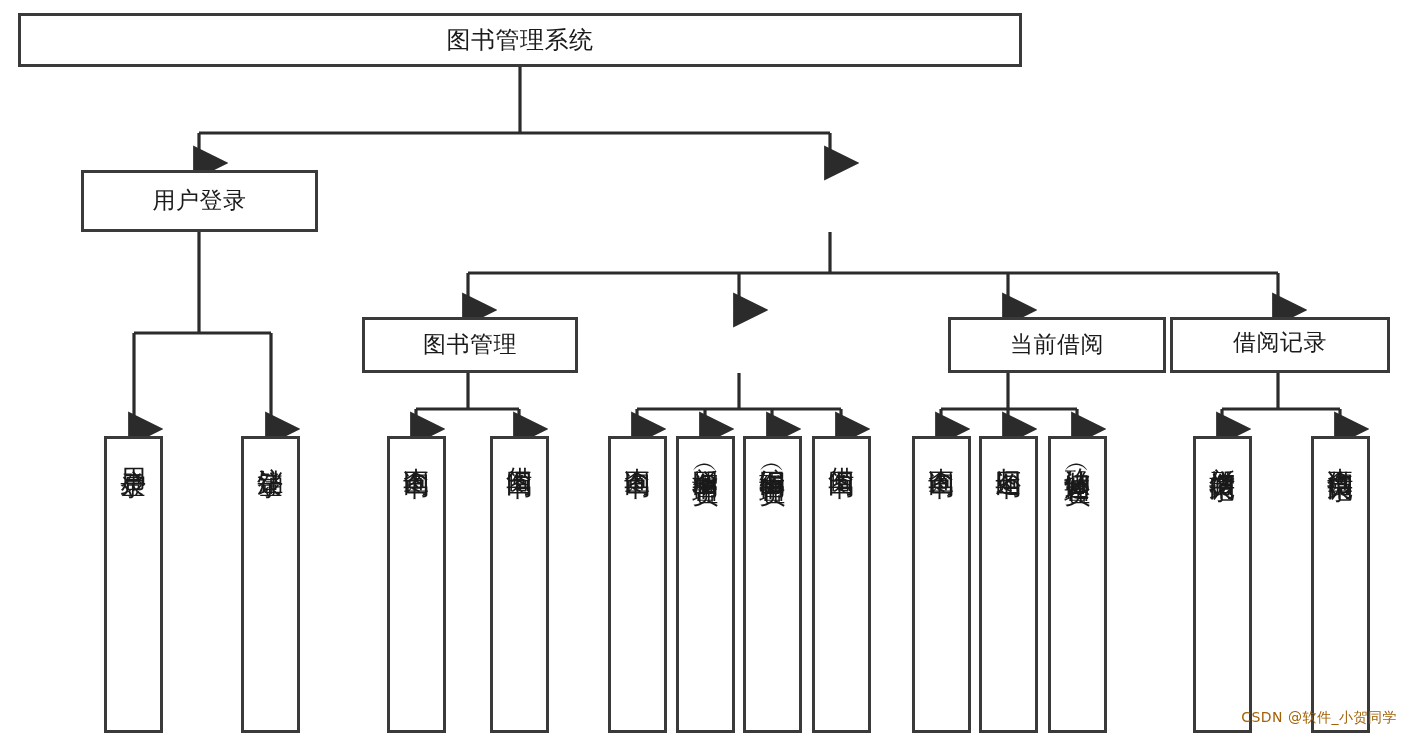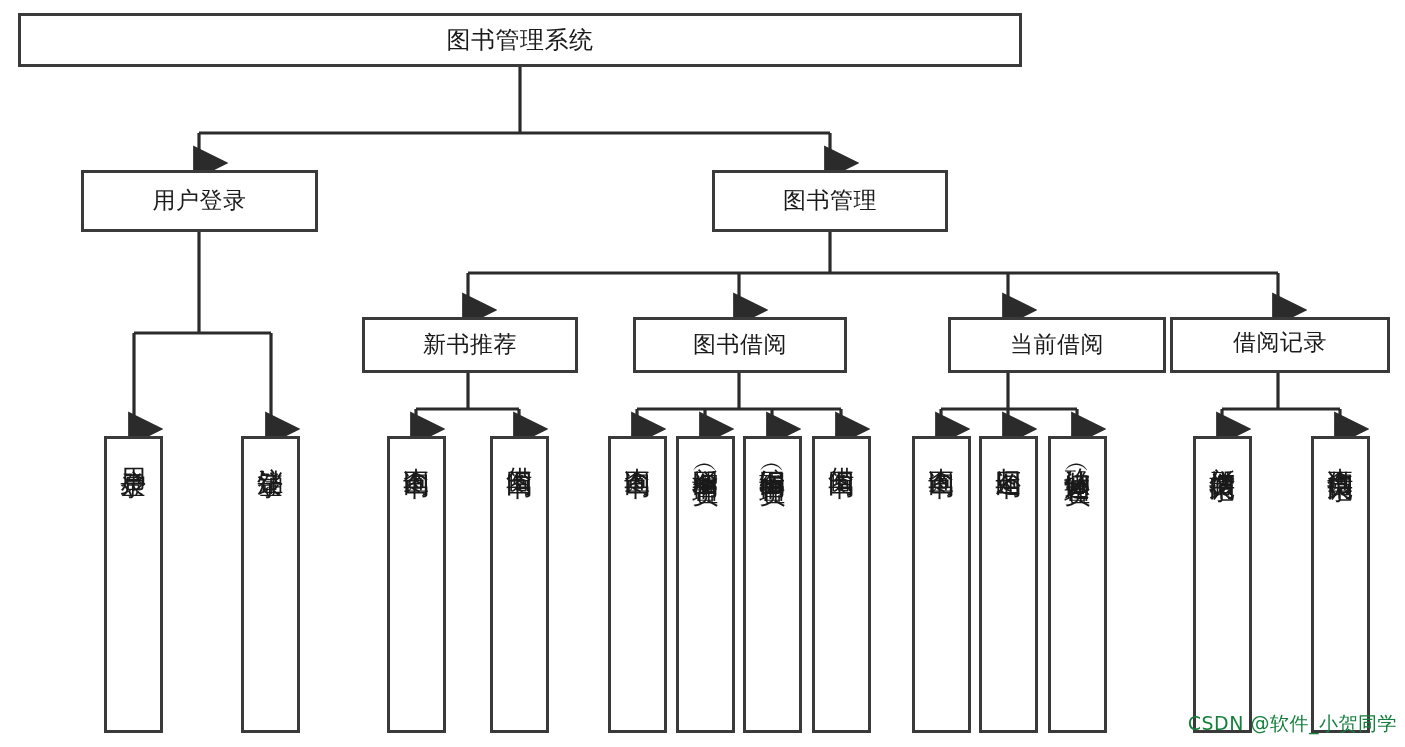--- a/index.html
+++ b/index.html
@@ -58,23 +58,23 @@
     text-orientation: upright;
     font-size: 26px;
     line-height: 1.02;
     letter-spacing: 2px;
     white-space: nowrap;
     margin-top: 8px;
   }
   .watermark {
     position: absolute;
     right: 8px;
-    bottom: 10px;
-    font-size: 19px;
-    color: #15803d;
+    bottom: 20px;
+    font-size: 14px;
+    color: #a16207;
     white-space: nowrap;
     letter-spacing: 0.5px;
   }
 </style>
 </head>
 <body>
 
 <div id="canvas">
 
   <svg id="wires" viewBox="0 0 1405 747" xmlns="http://www.w3.org/2000/svg">
@@ -129,29 +129,23 @@
     </g>
   </svg>
 
   <div class="node root horiz" style="left:18px; top:13px; width:1004px; height:54px;">
     <span class="label">图书管理系统</span>
   </div>
 
   <div class="node horiz" style="left:81px; top:170px; width:237px; height:62px;">
     <span class="label">用户登录</span>
   </div>
-  <div class="node horiz" style="left:712px; top:170px; width:236px; height:62px;">
-    <span class="label">图书管理</span>
-  </div>
 
   <div class="node horiz" style="left:362px; top:317px; width:216px; height:56px;">
-    <span class="label">新书推荐</span>
-  </div>
-  <div class="node horiz" style="left:633px; top:317px; width:214px; height:56px;">
-    <span class="label">图书借阅</span>
+    <span class="label">图书管理</span>
   </div>
   <div class="node horiz" style="left:900px; top:317px; width:218px; height:56px;margin-left:48px;">
     <span class="label">当前借阅</span>
   </div>
   <div class="node horiz" style="left:1170px; top:317px; width:220px; height:56px;font-family:Liberation Mono, monospace;">
     <span class="label">借阅记录</span>
   </div>
 
   <div class="node vert" style="left:104px; top:436px; width:59px; height:297px;">
     <span class="label">用户登录</span>

